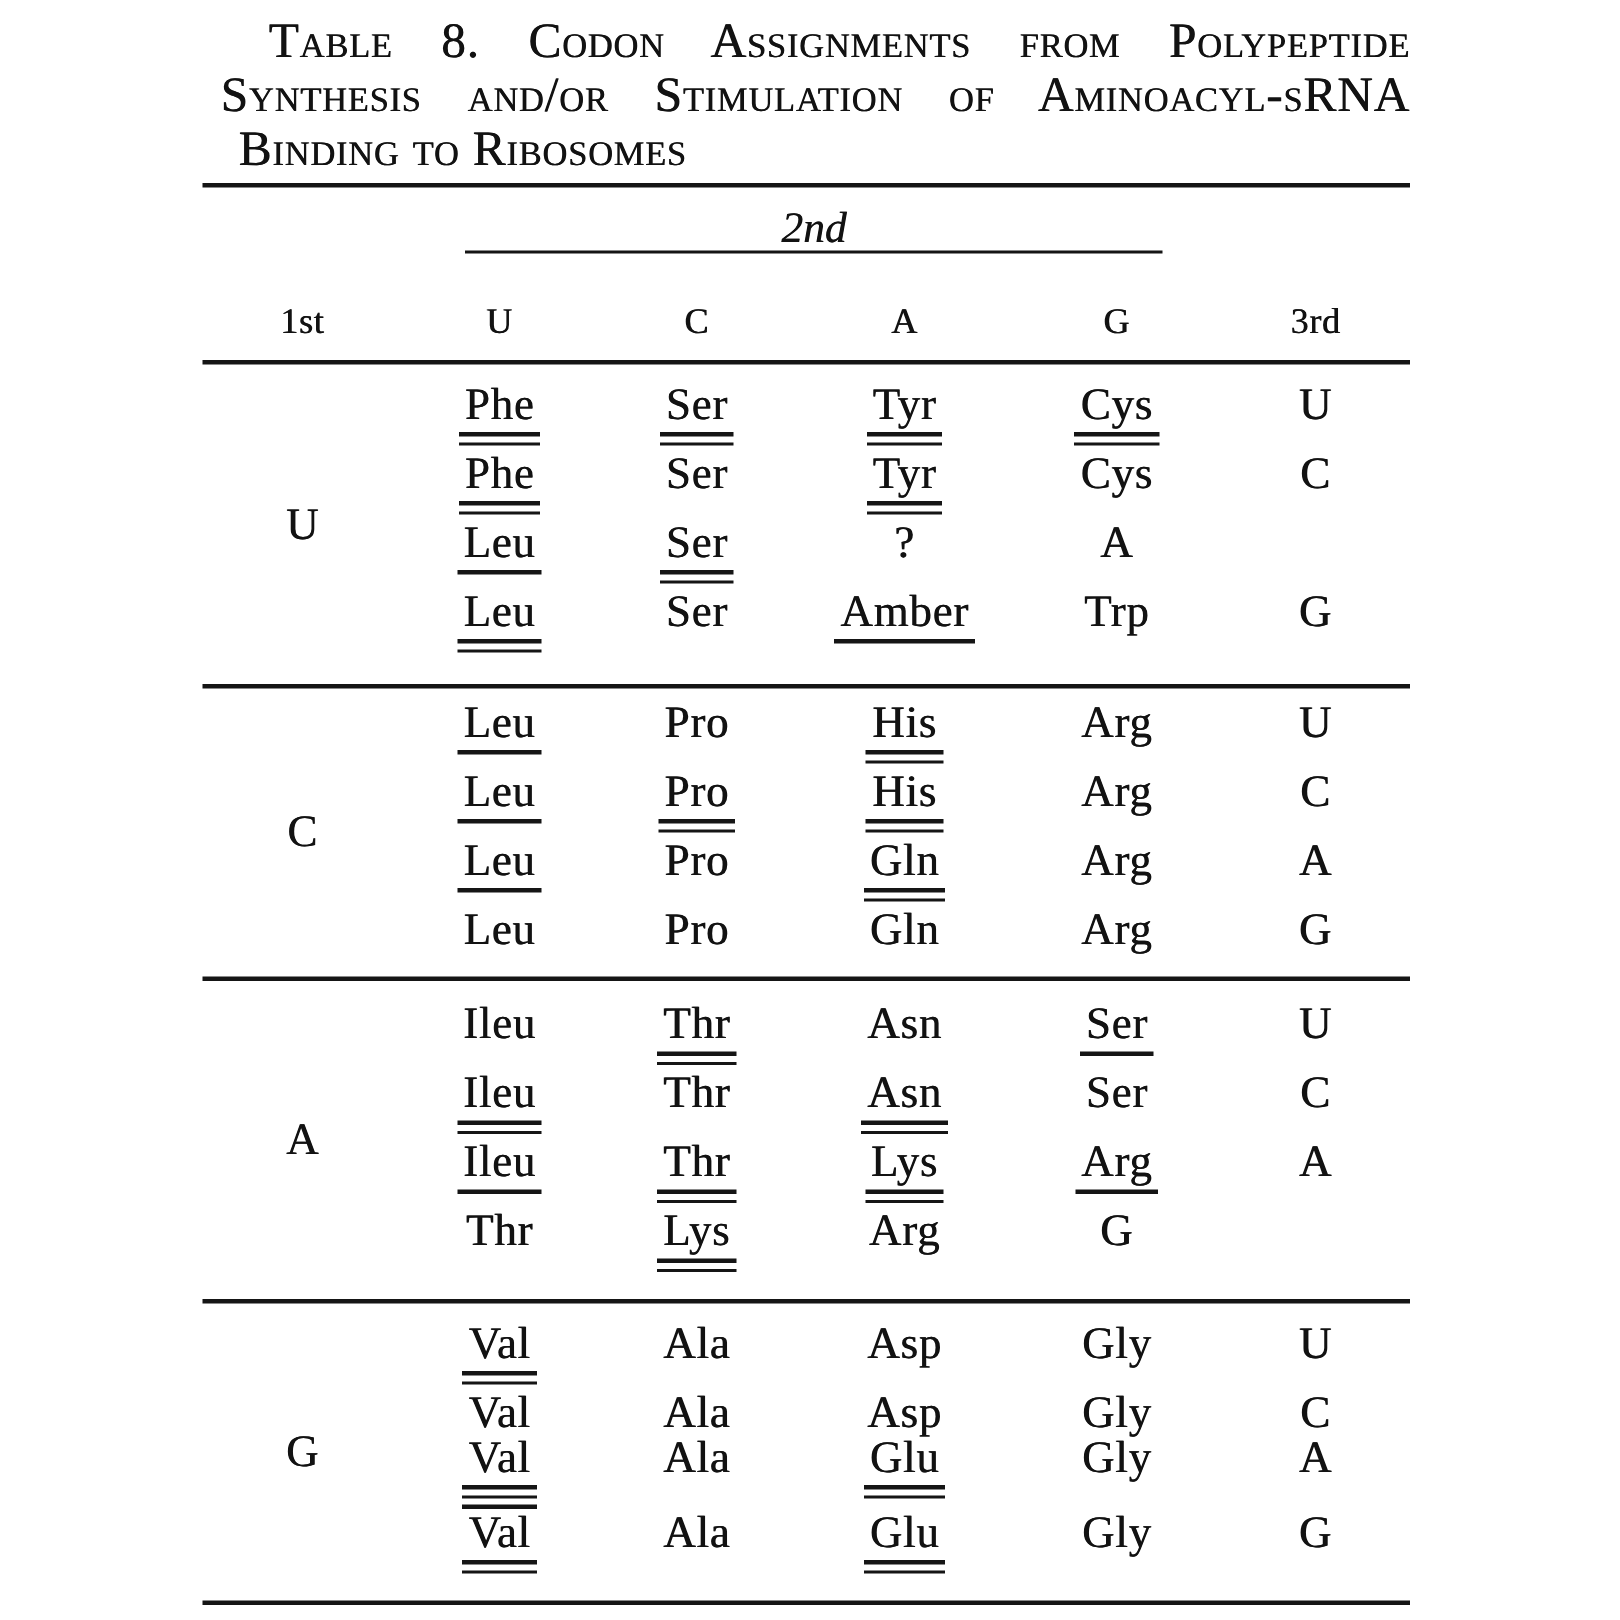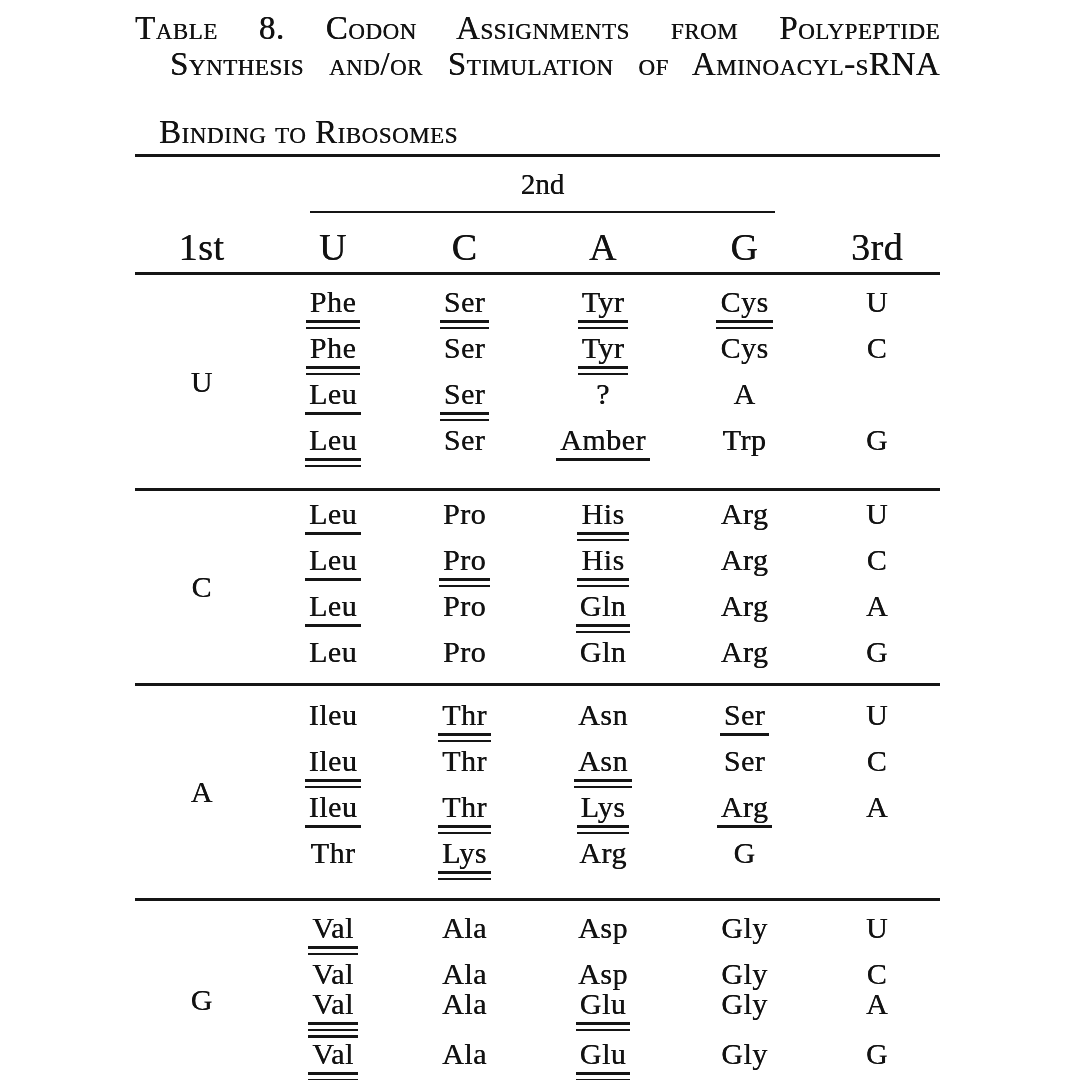--- a/index.html
+++ b/index.html
@@ -14,48 +14,48 @@
     position:absolute; left:135px; top:0; width:805px;
     text-shadow:0.35px 0 0 currentColor; 
   }
   
   .title{
     font-variant:small-caps;
     font-size:33px; line-height:36px;
     letter-spacing:0.5px;
     padding-top:10px;
   }
-  .t1{ text-align:justify; text-align-last:justify; }
-  .t2{ margin-left:35px; text-align:justify; text-align-last:justify; }
-  .t3{ margin-left:24px;margin-top:32px; }
+  .t1{ text-align:justify; text-align-last:justify;margin-left:44px; }
+  .t2{ margin-left:12px; text-align:justify; text-align-last:justify; }
+  .t3{ margin-left:24px; }
   
   .grid6{
     display:grid;
     grid-template-columns:133px 130px 133px 144px 139px 126px;
   }
   .codon-table{ margin-top:4px; }
   .thead{
     position:relative;
     height:115px;
     border-top:3px solid #151515;
     border-bottom:3px solid #151515;
   }
   .second-group{
     position:absolute; left:175px; top:12px; width:465px;
     text-align:center;
     font-size:29px; line-height:30px;
-    padding-bottom:12px;
     border-bottom:2px solid #151515;
+    font-style:italic;
   }
   .hrow{
     position:absolute; left:0; bottom:10px; width:100%;
   }
   .hcell{
     text-align:center;
-    font-size:38px; line-height:30px;
+    font-size:24px; line-height:30px;
     letter-spacing:0.5px;
   }
   
   .block{
     position:relative;
     border-bottom:3px solid #151515;
   }
   .b0{ padding:12px 0 17px; }
   .b1{ padding:8px 0 0; }
   .b2{ padding:14px 0 14px; }

